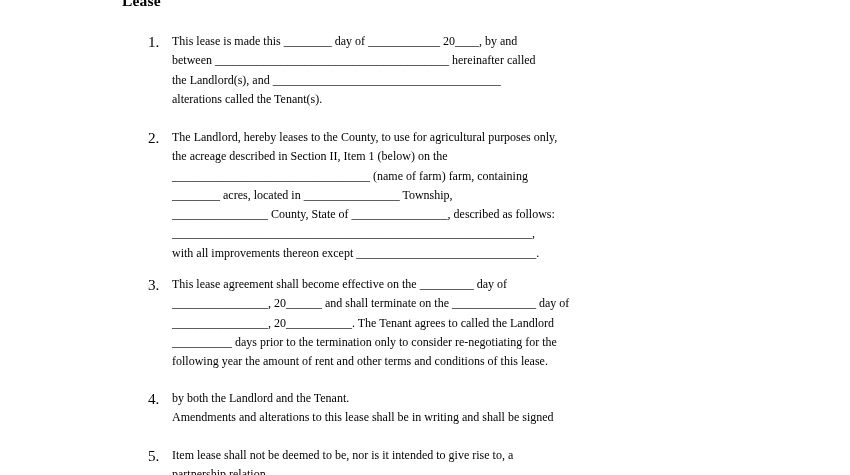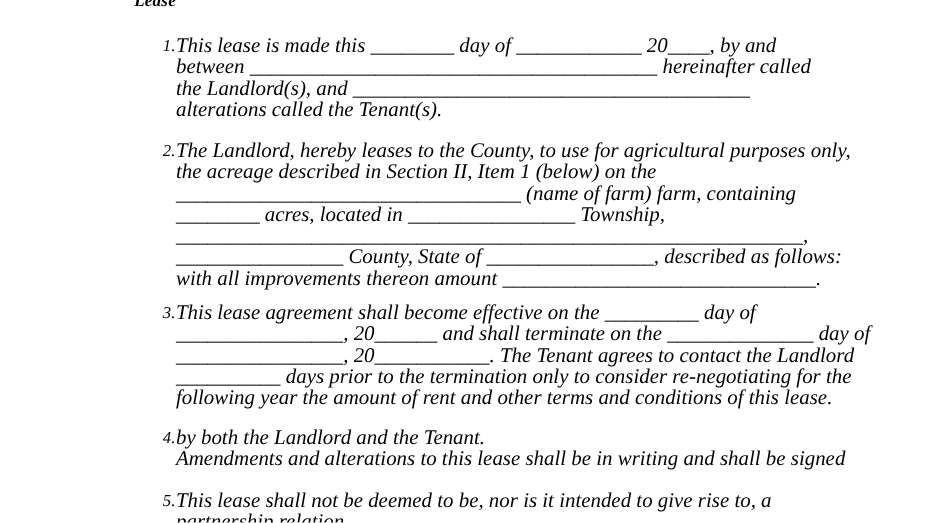--- a/index.html
+++ b/index.html
@@ -13,21 +13,20 @@
     overflow: hidden;
     font-family: "Liberation Serif", "DejaVu Serif", serif;
     color: #000000;
     -webkit-font-smoothing: none;
   }
   .page {
     position: relative;
     width: 850px;
     height: 475px;
     overflow: hidden;
-    font-style: italic;
   }
   .doc-title {
     position: absolute;
     left: 122px;
     top: -9px;
     font-size: 15.5px;
     font-weight: bold;
     letter-spacing: 0.2px;
     line-height: 20px;
   }
@@ -45,22 +44,22 @@
   .clause-num {
     position: absolute;
     left: 0;
     top: 0;
     width: 22px;
     font-size: 15.2px;
     line-height: 19.3px;
     text-align: left;
   }
   .clause-body {
-    margin-left: 12px;
-    font-size: 19px;
+    margin-left: 24px;
+    font-size: 12px;
     line-height: 19.3px;
   }
   .ln {
     white-space: pre;
     display: block;
   }
   
   #clause-1 { top: 32px; }
   #clause-2 { top: 128px; }
   #clause-3 { top: 275px; }
@@ -86,47 +85,47 @@
       </div>
     </div>
 
     <div class="clause" id="clause-2">
       <div class="clause-num">2.</div>
       <div class="clause-body">
         <span class="ln">The Landlord, hereby leases to the County, to use for agricultural purposes only,</span>
         <span class="ln">the acreage described in Section II, Item 1 (below) on the</span>
         <span class="ln">_________________________________ (name of farm) farm, containing</span>
         <span class="ln">________ acres, located in ________________ Township,</span>
+        <span class="ln">________________ County, State of ________________, described as follows:</span>
         <span class="ln">____________________________________________________________,</span>
-        <span class="ln">________________ County, State of ________________, described as follows:</span>
-        <span class="ln">with all improvements thereon amount ______________________________.</span>
+        <span class="ln">with all improvements thereon except ______________________________.</span>
       </div>
     </div>
 
     <div class="clause" id="clause-3">
       <div class="clause-num">3.</div>
       <div class="clause-body">
         <span class="ln">This lease agreement shall become effective on the _________ day of</span>
         <span class="ln">________________, 20______ and shall terminate on the ______________ day of</span>
-        <span class="ln">________________, 20___________. The Tenant agrees to contact the Landlord</span>
+        <span class="ln">________________, 20___________. The Tenant agrees to called the Landlord</span>
         <span class="ln">__________ days prior to the termination only to consider re-negotiating for the</span>
         <span class="ln">following year the amount of rent and other terms and conditions of this lease.</span>
       </div>
     </div>
 
     <div class="clause" id="clause-4">
       <div class="clause-num">4.</div>
       <div class="clause-body">
         <span class="ln">by both the Landlord and the Tenant.</span>
         <span class="ln">Amendments and alterations to this lease shall be in writing and shall be signed</span>
       </div>
     </div>
 
     <div class="clause" id="clause-5">
       <div class="clause-num">5.</div>
       <div class="clause-body">
-        <span class="ln">This lease shall not be deemed to be, nor is it intended to give rise to, a</span>
+        <span class="ln">Item lease shall not be deemed to be, nor is it intended to give rise to, a</span>
         <span class="ln">partnership relation.</span>
       </div>
     </div>
 
   </div>
 </div>
 
 </body></html>

